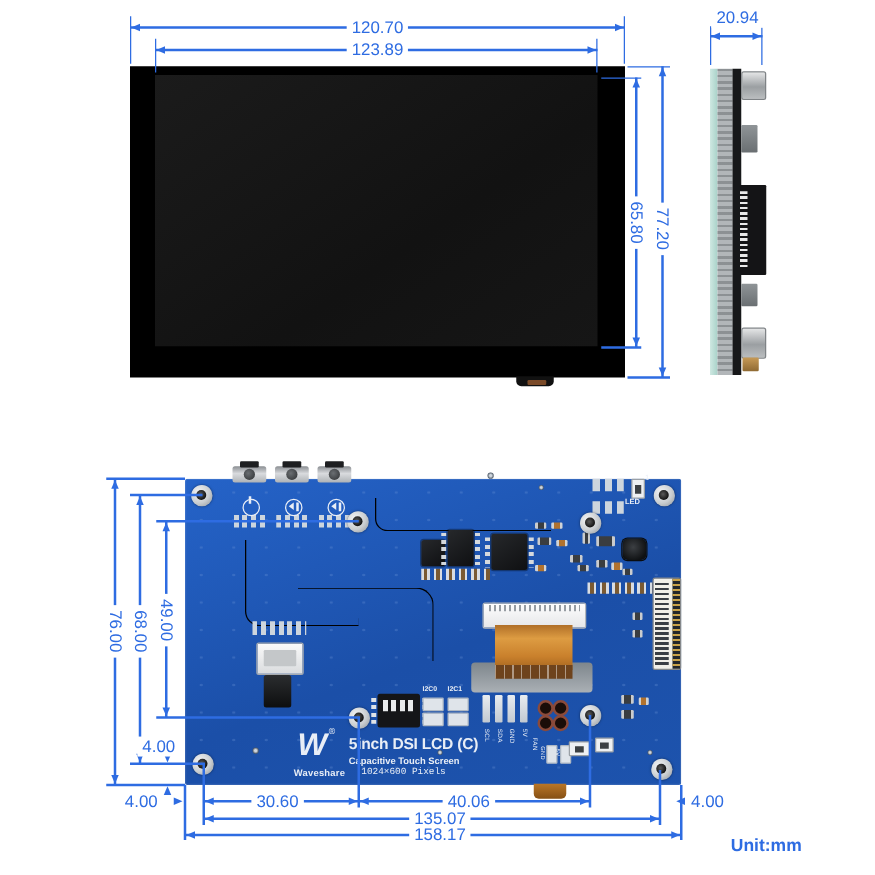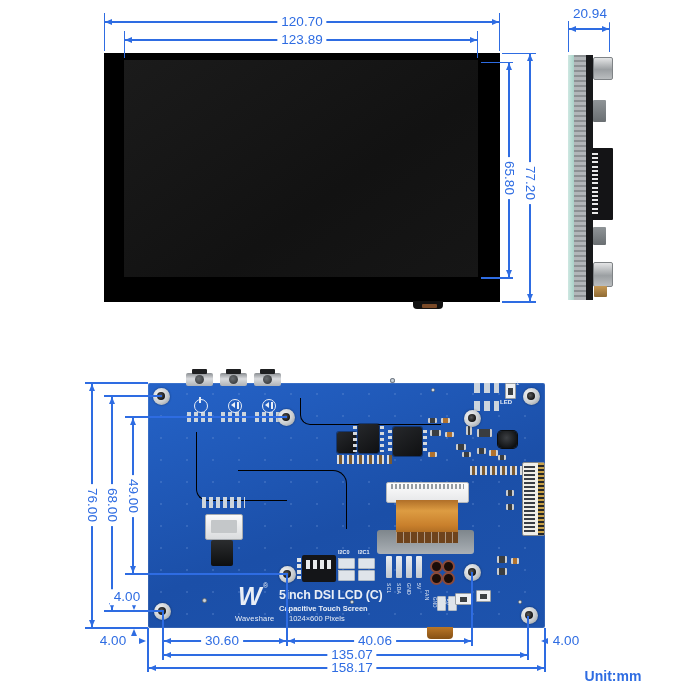--- a/index.html
+++ b/index.html
@@ -121,21 +121,21 @@
   .ring{position:absolute;width:9px;height:9px;border-radius:50%;border:2.5px solid #8a4a3a;background:#1a0d08;z-index:2;}
   .wcomp{position:absolute;z-index:2;background:#eef0f2;border:1px solid #9aa0a6;border-radius:1px;}
   .wcomp::after{content:"";position:absolute;left:25%;top:25%;right:25%;bottom:25%;background:#3c4043;}
 
   .silk{position:absolute;color:#e9eef6;line-height:1;z-index:3;}
   .rlab{position:absolute;writing-mode:vertical-rl;color:#e9eef6;line-height:1;z-index:3;letter-spacing:.3px;}
   .pname{font-weight:bold;font-size:12.5px;letter-spacing:-.2px;}
   .psub{font-weight:bold;font-size:7.5px;}
   .pres{font-size:7.5px;}
   .logoW{font-weight:bold;font-style:italic;font-size:25px;}
-  .brand{font-weight:normal;font-size:7.5px;letter-spacing:.2px;}
+  .brand{font-weight:bold;font-size:7.5px;letter-spacing:.2px;}
 </style>
 </head>
 <body>
 
 <div id="stage">
 
   <div class="panel">
     <div class="screen"></div>
     <div class="fronttab">
         <i></i>
@@ -265,21 +265,21 @@
   <span class="rlab" style="left:443px;top:599px;font-size:4.5px;">5V</span>
 
   <div class="wcomp" style="left:455px;top:593px;width:15px;height:10px;"></div>
   <div class="wcomp" style="left:476px;top:590px;width:13px;height:10px;"></div>
 
   <span class="silk logoW" style="left:238px;top:584px;">W</span>
   <span class="silk" style="left:263px;top:582px;font-size:7px;">®</span>
   <span class="silk brand" style="left:235px;top:615px;">Waveshare</span>
   <span class="silk pname" style="left:279px;top:589px;">5inch DSI LCD (C)</span>
   <span class="silk psub" style="left:279px;top:605px;">Capacitive Touch Screen</span>
-  <span class="silk pres" style="left:289px;top:615px;">1024×600 Pixels</span>
+  <span class="silk pres" style="left:289px;top:615px;font-family:Liberation Mono, monospace;">1024×600 Pixels</span>
 
   <div class="lnh" style="left:104px;top:21.3px;width:396px;"></div>
   <div class="ar aL" style="left:105px;top:18.5px;"></div>
   <div class="ar aR" style="left:492px;top:18.5px;"></div>
   <span class="dlab" style="left:302px;top:22px;">120.70</span>
   <div class="lnv" style="left:103.6px;top:13px;height:38px;"></div>
   <div class="lnv" style="left:498.6px;top:13px;height:38px;"></div>
 
   <div class="lnh" style="left:124px;top:39.3px;width:354px;"></div>
   <div class="ar aL" style="left:125px;top:36.5px;"></div>

